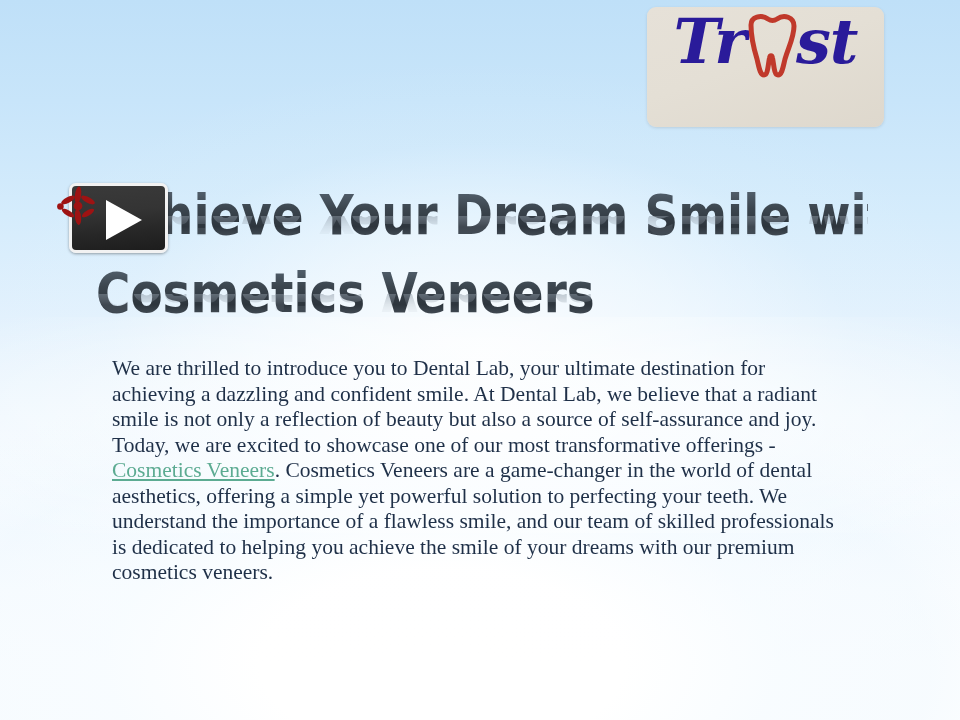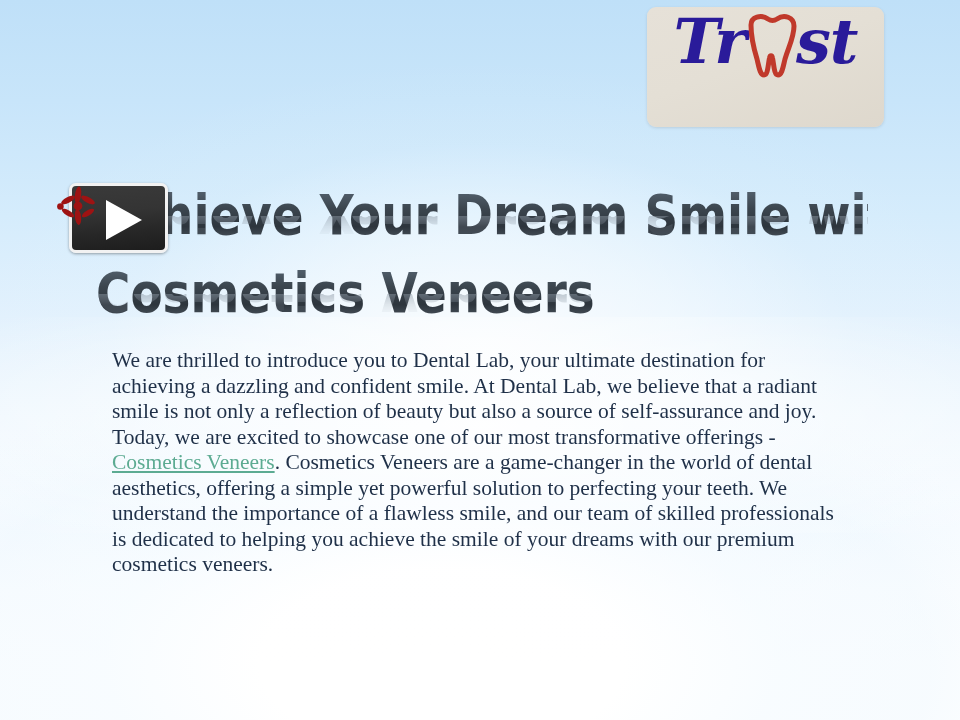--- a/index.html
+++ b/index.html
@@ -215,21 +215,21 @@
     mask-image: linear-gradient(to top, rgba(0,0,0,0.9) 0%, rgba(0,0,0,0.35) 42%, rgba(0,0,0,0) 88%);
     pointer-events: none;
   }
   .title-group { position: relative; height: 84px; }
   .title-group.second { margin-top: -6px; }
 
   
   .body-text {
     position: absolute;
     left: 112px;
-    top: 348px;
+    top: 356px;
     width: 740px;
     font-family: "Liberation Serif", serif;
     font-size: 21.5px;
     line-height: 25.5px;
     color: #1f3048;
     text-align: left;
     z-index: 3;
   }
   .body-text .link {
     color: #5cab92;

